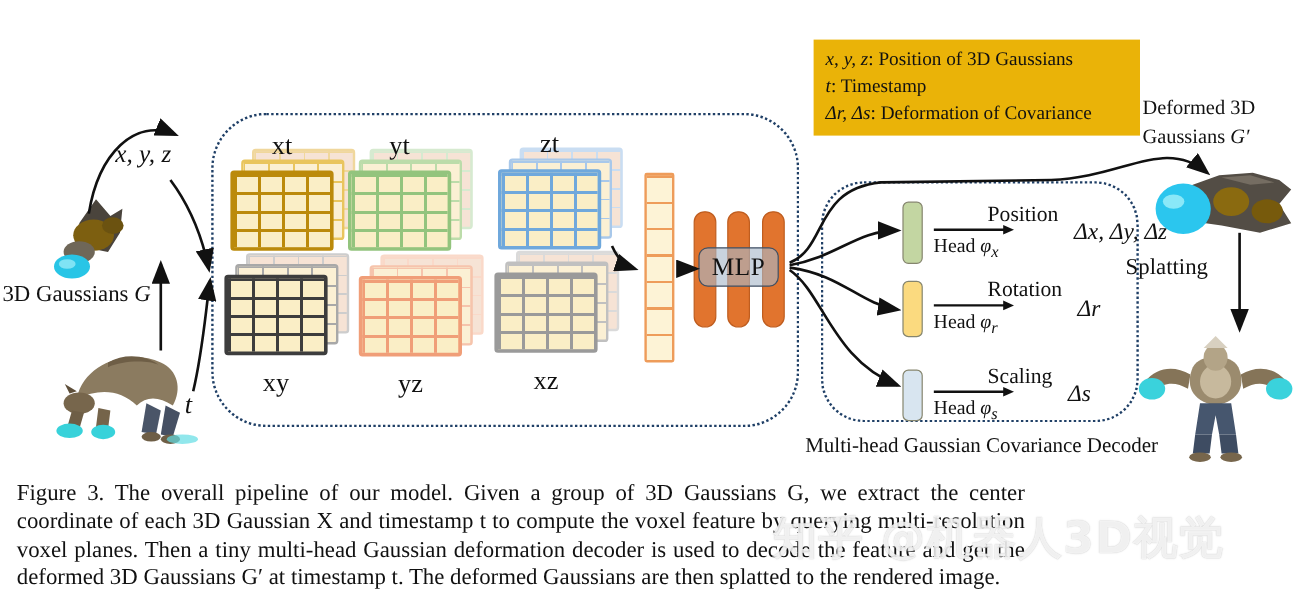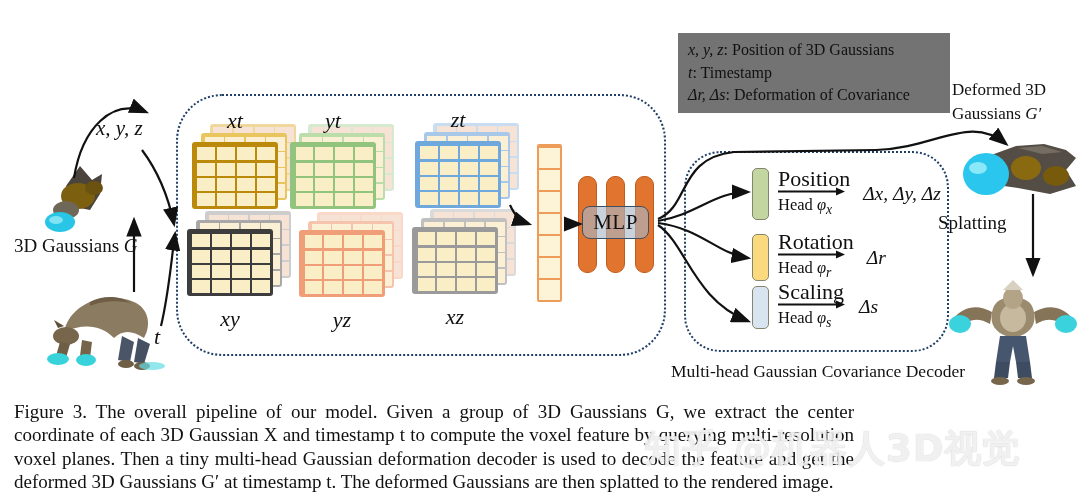--- a/index.html
+++ b/index.html
@@ -22,21 +22,21 @@
   .layer { position:absolute; left:0; top:0; width:86px; height:67px; border-radius:3px; }
   .layer.g2 { transform:translate(18px,-18px); border:2px solid var(--c2); background-color:#f6e3d5;
               background-image:repeating-linear-gradient(to right, var(--c2) 0 1.5px, transparent 1.5px calc(100%/4)),
                                repeating-linear-gradient(to bottom, var(--c2) 0 1.5px, transparent 1.5px calc(100%/4)); z-index:1; }
   .layer.g1 { transform:translate(9px,-9px); border:2px solid var(--c1); background-color:#fbf0d4;
               background-image:repeating-linear-gradient(to right, var(--c1) 0 1.5px, transparent 1.5px calc(100%/4)),
                                repeating-linear-gradient(to bottom, var(--c1) 0 1.5px, transparent 1.5px calc(100%/4)); z-index:2; }
   .layer.main { border:3px solid var(--c); background-color:#faeec6;
               background-image:repeating-linear-gradient(to right, var(--c) 0 2.5px, transparent 2.5px calc(100%/4)),
                                repeating-linear-gradient(to bottom, var(--c) 0 2.5px, transparent 2.5px calc(100%/4)); z-index:3; }
-  .plabel { position:absolute; width:100%; text-align:center; font-style:italic; font-size:22px; z-index:4; }
+  .plabel { position:absolute; width:100%; text-align:center; font-size:22px; z-index:4; }
   .panel.row-top .plabel { top:-34px; }
   .panel.row-bottom .plabel { bottom:-36px; }
   .p-xt { --c:#bb8a0b; --c1:#e9c55e; --c2:#f0d79c; }
   .p-yt { --c:#93c47d; --c1:#bcdcaa; --c2:#d6ead0; }
   .p-zt { --c:#6fa8dc; --c1:#a8c8ea; --c2:#c9ddf2; }
   .p-xy { --c:#3d3d3d; --c1:#a8a8a8; --c2:#cdcdcd; }
   .p-yz { --c:#f09e78; --c1:#f6c4ac; --c2:#fad9c9; }
   .p-xz { --c:#9a9a9a; --c1:#c0c0c0; --c2:#dadada; }
 
   
@@ -52,35 +52,35 @@
              background:rgba(168,184,202,0.62); border:1.6px solid #3f4f63; border-radius:8px;
              display:flex; align-items:center; justify-content:center; font-size:21px; letter-spacing:0.5px; }
 
   
   .head-row { position:absolute; left:752px; display:flex; align-items:center; gap:9px; }
   .head-bar { width:17px; border:1.5px solid #85856e; border-radius:5px; }
   .r0 .head-bar { height:52px; background:#c3d6a2; }
   .r1 .head-bar { height:47px; background:#fbda7f; }
   .r2 .head-bar { height:43px; background:#d8e5f0; }
   .head-lbl { display:flex; flex-direction:column; align-items:flex-start; line-height:15px; }
-  .head-lbl .hname { font-size:22px; }
+  .head-lbl .hname { font-size:18px;margin-left:45px; }
   .head-lbl svg { display:block; margin:1px 0; }
   .head-lbl .hword { font-size:16.5px; }
   .phi { font-style:italic; }
   .head-out { font-style:italic; font-size:19.5px; white-space:nowrap; margin-left:4px; }
 
   
-  .legend { position:absolute; left:678px; top:33px; width:272px; background:#737373; padding:6px 10px 6px 10px; }
+  .legend { position:absolute; left:678px; top:33px; width:272px; background:#eab308; padding:6px 10px 6px 10px; }
   .legend .row { font-size:16px; line-height:22.5px; white-space:nowrap; }
   .legend .sym { font-style:italic; }
 
   
   .lbl { position:absolute; white-space:nowrap; }
   .xyz-lbl { left:96px; top:116px; font-style:italic; font-size:21px; }
-  .src-lbl { left:14px; top:235px; font-size:19px; }
+  .src-lbl { left:2px; top:235px; font-size:19px; }
   .t-lbl { left:154px; top:324px; font-style:italic; font-size:22px; }
   .deformed-lbl { left:952px; top:78px; font-size:17px; line-height:23.5px;font-family:Liberation Serif, serif; }
   .splat-lbl { left:938px; top:212px; font-size:19px; }
   .ital { font-style:italic; }
 
   .thumb { position:absolute; }
 
   .arrows { position:absolute; left:0; top:0; width:1080px; height:396px; pointer-events:none; z-index:6; }
 
   
@@ -162,21 +162,21 @@
     <div class="head-lbl">
       <span class="hname">Rotation</span>
       <svg width="68" height="9">
           <path d="M0,4.5 L59,4.5" stroke="#111" stroke-width="2"></path>
           <path d="M58,0.5 L67,4.5 L58,8.5 Z" fill="#111"></path>
         </svg>
       <span class="hword"><span>Head</span> <span class="phi">φ</span><sub class="phi">r</sub></span>
     </div>
     <span class="head-out">Δr</span>
   </div>
-  <div class="head-row r2" style="top:284px;">
+  <div class="head-row r2" style="top:306px;">
     <div class="head-bar"></div>
     <div class="head-lbl">
       <span class="hname">Scaling</span>
       <svg width="68" height="9">
           <path d="M0,4.5 L59,4.5" stroke="#111" stroke-width="2"></path>
           <path d="M58,0.5 L67,4.5 L58,8.5 Z" fill="#111"></path>
         </svg>
       <span class="hword"><span>Head</span> <span class="phi">φ</span><sub class="phi">s</sub></span>
     </div>
     <span class="head-out">Δs</span>

